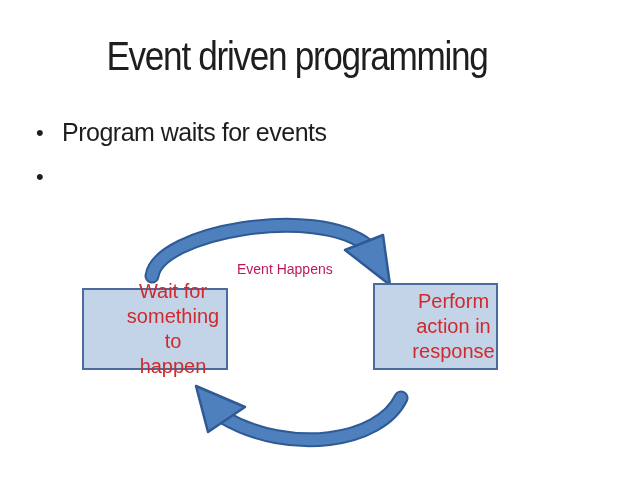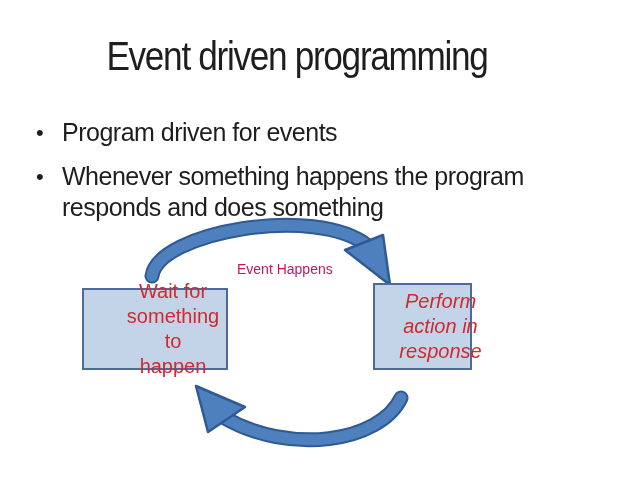--- a/index.html
+++ b/index.html
@@ -79,39 +79,37 @@
     line-height:25px;
     color:var(--box-text);
     white-space:pre-line;
   }
   .wait-box{
     left:82px;top:288px;
     width:146px;height:82px;
   }
   .perform-box{
     left:373px;top:283px;
-    width:99px;height:87px;font-style:italic;
+    width:125px;height:87px;
   }
 </style>
 </head>
 <body>
 
 <div class="slide">
 
   <div class="title">Event driven programming</div>
 
   <div class="bullets">
     <div class="bullet-item">
       <span class="bullet-dot">•</span>
-      <span class="bullet-text">Program driven for events</span>
+      <span class="bullet-text">Program waits for events</span>
     </div>
     <div class="bullet-item">
       <span class="bullet-dot">•</span>
-      <span class="bullet-text">Whenever something happens the program
-responds and does something</span>
     </div>
   </div>
 
   <svg class="arrows" width="638" height="479" viewBox="0 0 638 479">
     <g>
       <path d="M152 276 C158 232, 316 204, 368 246" fill="none" stroke="var(--arrow-outline)" stroke-width="15" stroke-linecap="round"></path>
       <path d="M152 276 C158 232, 316 204, 368 246" fill="none" stroke="var(--arrow-fill)" stroke-width="11" stroke-linecap="round"></path>
       <polygon points="345,250 383,235 390,285" fill="var(--arrow-fill)" stroke="var(--arrow-outline)" stroke-width="2.5" stroke-linejoin="round"></polygon>
     </g>
     <g>

